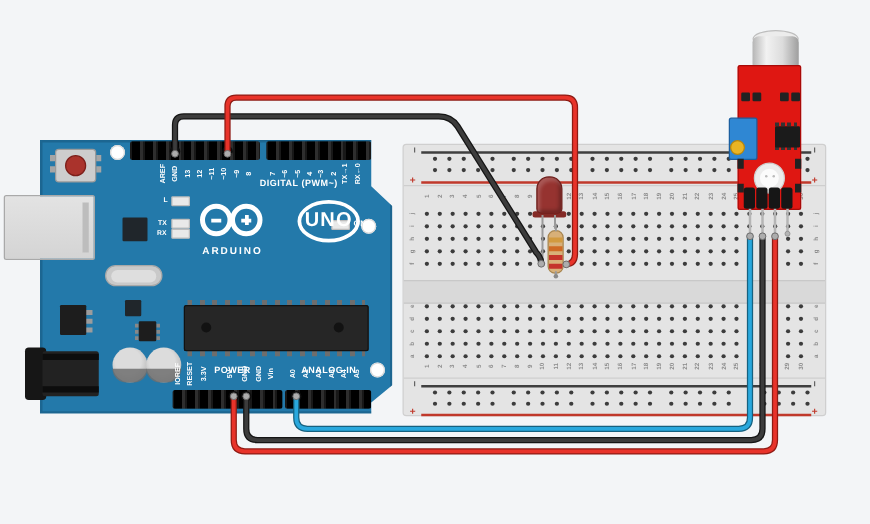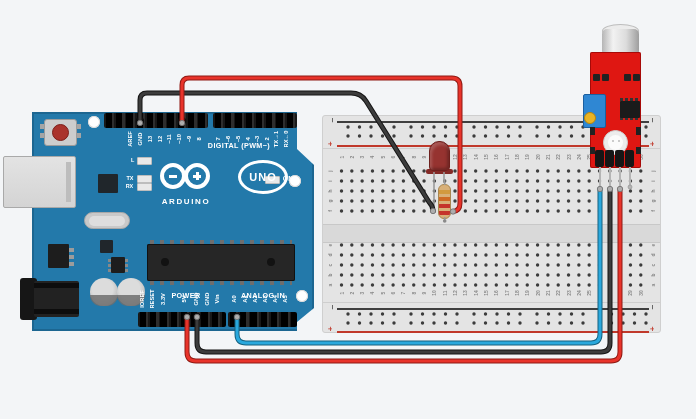--- a/index.html
+++ b/index.html
@@ -568,21 +568,21 @@
   <span class="rlabel" style="left:103px;top:74px">RX</span>
   <span class="htext" style="left:256px;top:67px;font-size:8px">ON</span>
 
   <div class="ring" style="left:128px;top:51px"></div>
   <div class="ring" style="left:152px;top:51px"></div>
   <div class="abs" style="left:137px;top:62.5px;width:8px;height:3px;background:#fff"></div>
   <div class="abs" style="left:161px;top:62.5px;width:8px;height:3px;background:#fff"></div>
   <div class="abs" style="left:163.5px;top:60px;width:3px;height:8px;background:#fff"></div>
   <div class="htext" style="left:154px;top:89px;font-size:10px;letter-spacing:2px">ARDUINO</div>
   <div class="abs" style="left:206px;top:48px;width:50px;height:34px;border:3px solid #fff;border-radius:50%;box-sizing:border-box;display:flex;align-items:center;justify-content:center;">
-    <span style="color:#fff;font-weight:bold;font-size:11px;letter-spacing:1px">UNO</span>
+    <span style="color:#fff;font-weight:bold;font-size:16px;letter-spacing:1px">UNO</span>
   </div>
 
   <div class="abs" style="left:118px;top:128px;width:142px;height:5px;background:repeating-linear-gradient(90deg,#6e6e6e 0 4px,transparent 4px 10px)"></div>
   <div class="abs" style="left:118px;top:168px;width:142px;height:5px;background:repeating-linear-gradient(90deg,#6e6e6e 0 4px,transparent 4px 10px)"></div>
   <div class="abs" style="left:115px;top:132px;width:148px;height:37px;background:#262626;border-radius:2px;box-shadow:inset 0 0 0 1px #111;"></div>
   <div class="abs" style="left:129px;top:146px;width:8px;height:8px;border-radius:50%;background:#121212"></div>
   <div class="abs" style="left:235px;top:146px;width:8px;height:8px;border-radius:50%;background:#121212"></div>
 
   <div class="abs" style="left:52px;top:100px;width:46px;height:17px;background:#c9c9c9;border:1px solid #a8a8a8;border-radius:9px;box-sizing:border-box;"></div>
   <div class="abs" style="left:57px;top:103.5px;width:36px;height:10px;background:#dedede;border-radius:6px;"></div>

